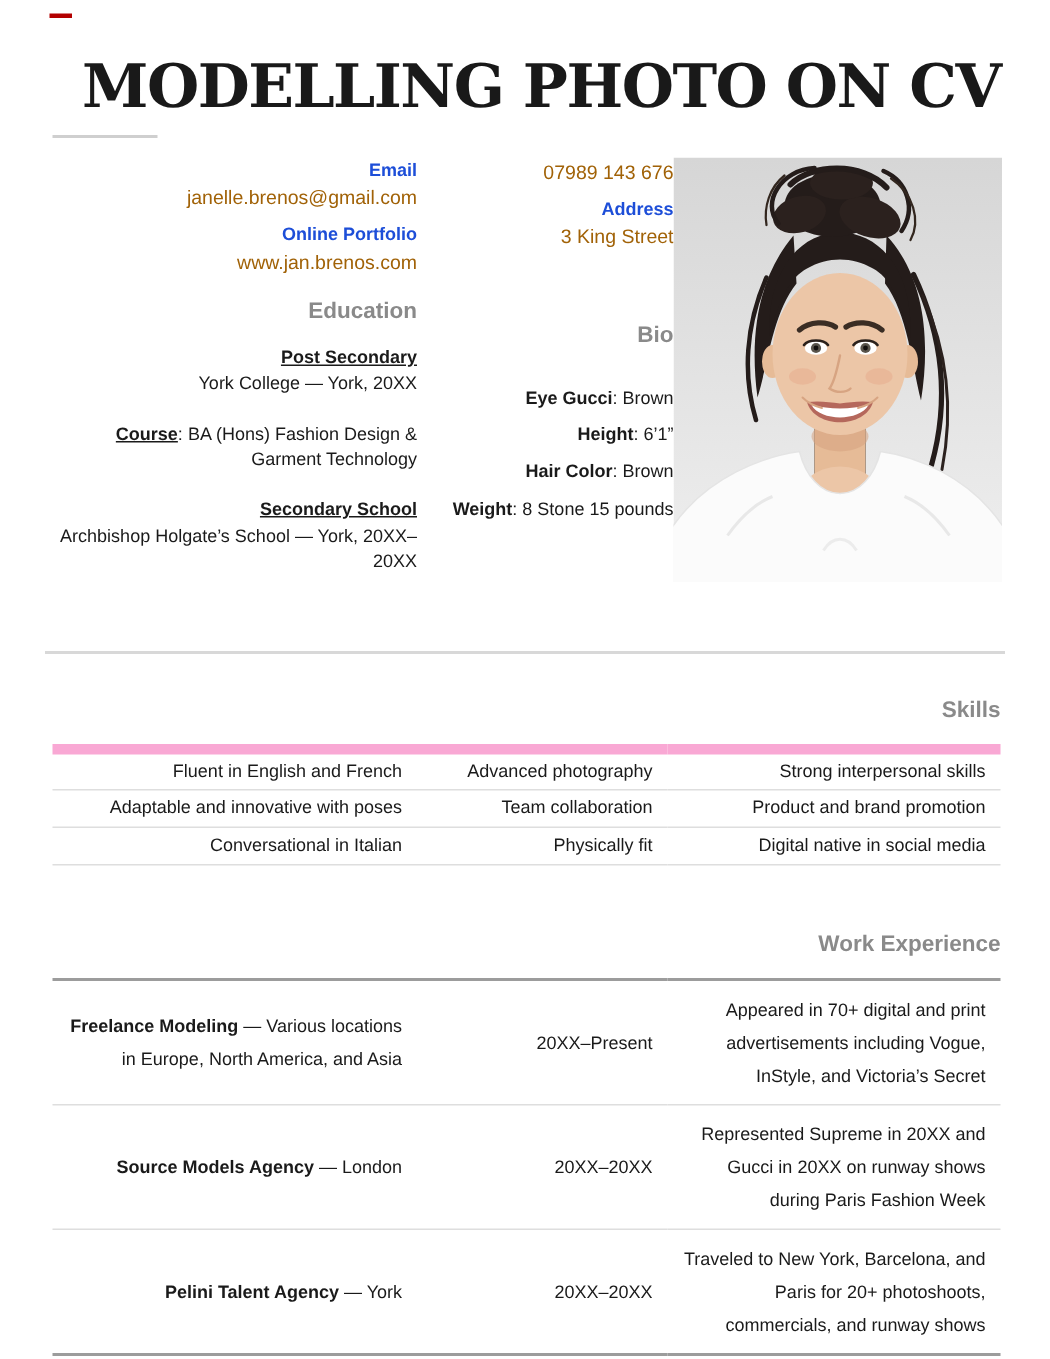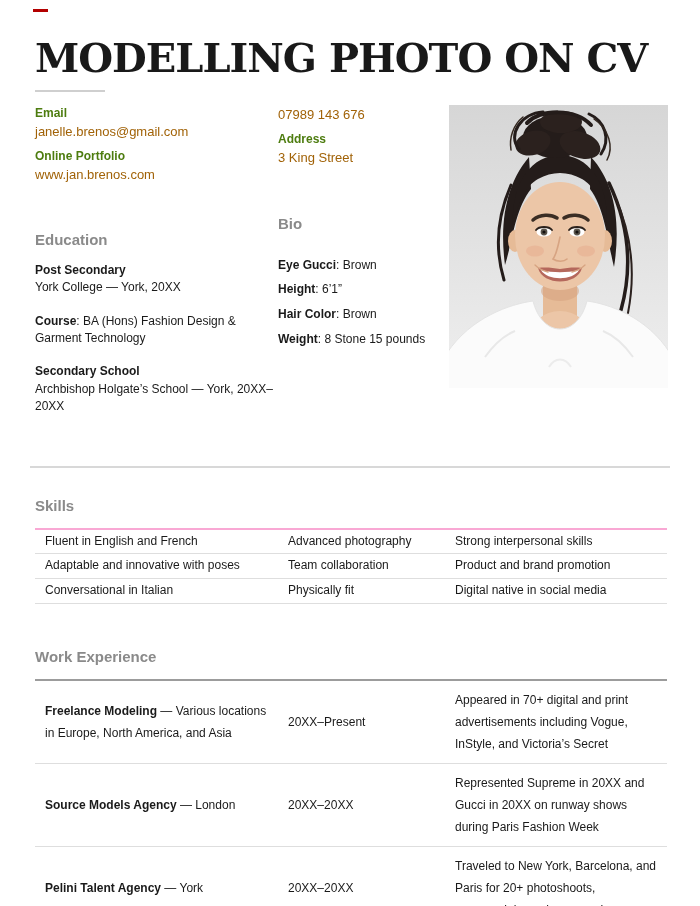--- a/index.html
+++ b/index.html
@@ -1,54 +1,54 @@
 <!DOCTYPE html>
 <html><head>
 <meta charset="utf-8">
 <style>
   html,body{margin:0;padding:0;background:#fff;}
   .page{
     width:700px;height:906px;background:#ffffff;position:relative;
-    font-family:"Liberation Sans",sans-serif;color:#1a1a1a;overflow:hidden;
+    font-family:"Liberation Sans",sans-serif;color:#1a1a1a;overflow:hidden;text-align:right;
   }
   .red-dash{position:absolute;left:33px;top:9px;width:15px;height:3px;background:#b30000;}
   .content{padding:36px 33px 0 35px;}
   .title{
     margin:0;font-family:"DejaVu Serif","Liberation Serif",serif;
     font-weight:bold;font-size:40px;line-height:1.12;letter-spacing:-1px;
     color:#191919;white-space:nowrap;
   }
   .title-underline{width:70px;border:none;border-top:2px solid #cfcfcf;margin:9px 0 0 0;}
 
   .header-grid{
     display:grid;grid-template-columns:243px 171px 219px;
     margin-top:13px;
   }
   .photo-cell{grid-column:3;grid-row:1 / span 2;}
   .contact-group{margin-bottom:7px;}
-  .contact-label{font-size:12px;font-weight:bold;color:#4d7c0f;line-height:17px;}
+  .contact-label{font-size:12px;font-weight:bold;color:#1d4ed8;line-height:17px;}
   .contact-value{font-size:13px;color:#a16207;line-height:19px;}
 
   .section-heading{
     font-size:15px;font-weight:bold;color:#8a8a8a;margin:0 0 14px 0;
   }
-  .edu-cell{margin-top:40px;}
+  .edu-cell{margin-top:8px;}
   .bio-cell{margin-top:24px;}
   .edu-entry{margin-bottom:16px;font-size:12px;line-height:1.45;}
-  .edu-label{font-weight:bold;}
+  .edu-label{font-weight:bold;text-decoration:underline;}
   .edu-line{color:#1a1a1a;}
   .bio-row{font-size:12px;margin-bottom:9px;line-height:1.3;}
   .bold{font-weight:bold;}
 
   .divider{border:none;border-top:2px solid #d8d8d8;margin:34px -3px 0 -5px;}
 
   .skills-section{margin-top:29px;}
   table{width:100%;border-collapse:collapse;font-size:12px;table-layout:fixed;}
   col.c1{width:243px;} col.c2{width:167px;} col.c3{width:auto;}
-  .skills-table{border-top:2px solid #f9a8d4;}
+  .skills-table{border-top:7px solid #f9a8d4;}
   .skills-table td{border-bottom:1px solid #dedede;padding:5px 10px;line-height:1.15;}
 
   .work-section{margin-top:44px;}
   .work-table{border-top:2px solid #9c9c9c;border-bottom:2px solid #9c9c9c;}
   .work-table td{border-bottom:1px solid #dedede;padding:8px 10px;line-height:22px;vertical-align:middle;}
   .work-table tr:last-child td{border-bottom:none;}
   .work-desc{line-height:22px;}
 </style>
 </head>
 <body>

